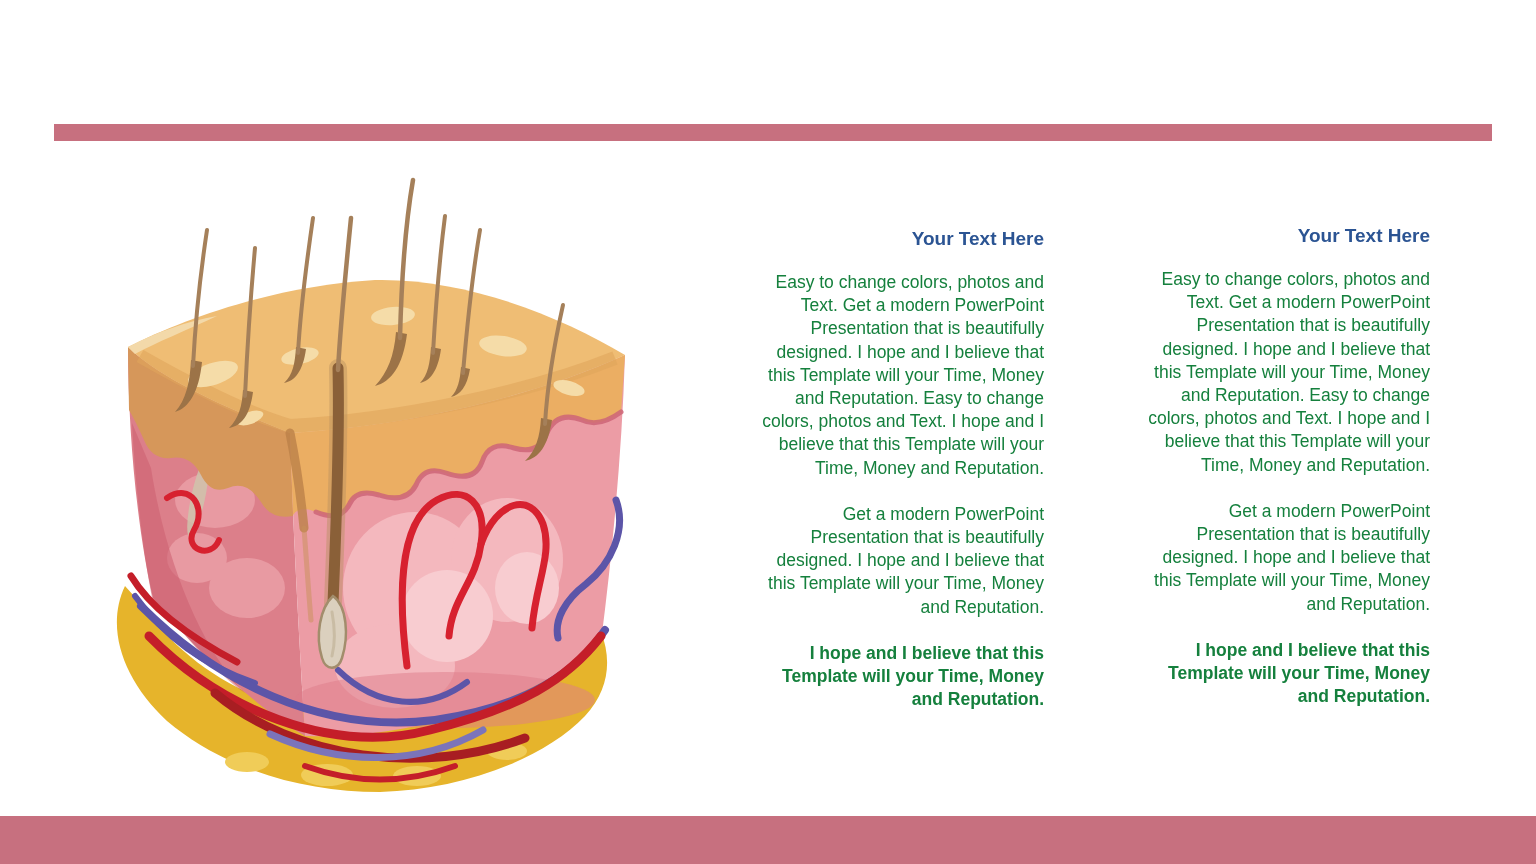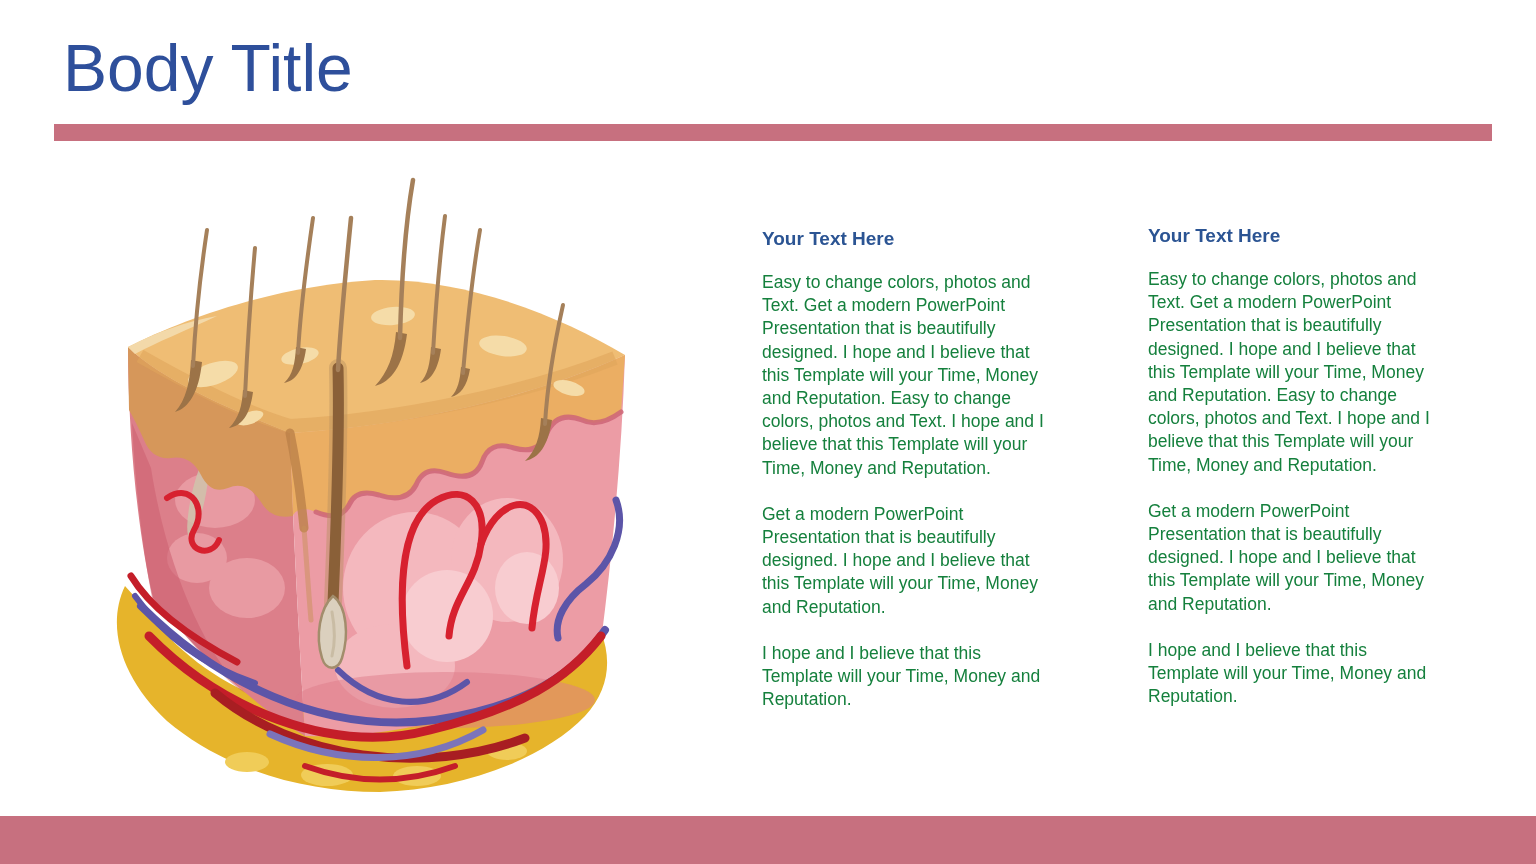--- a/index.html
+++ b/index.html
@@ -33,43 +33,43 @@
     background:#C7707F;
   }
   .illustration {
     position:absolute;
     left:95px; top:168px;
     width:555px; height:625px;
   }
   .text-col {
     position:absolute;
     width:282px;
+    text-align:right;
   }
   .text-col.col-1 { left:762px; top:228px; }
   .text-col.col-2 { left:1148px; top:225px; }
   .col-heading {
     font-size:19px;
     font-weight:700;
     color:#2B5493;
     margin-bottom:21px;
   }
   .text-col p {
     font-size:17.5px;
     line-height:23.2px;
     color:#15803d;
     margin-bottom:23px;
   }
-  .text-col p:last-child { margin-bottom:12px; }
+  .text-col p:last-child { margin-bottom:12px;font-weight:bold; }
 </style>
 </head>
 <body>
 
 <div class="slide">
 
-  <div class="page-title">Body Title</div>
 
   <div class="top-bar" style="background: rgb(199, 112, 127);"></div>
 
   <svg class="illustration" viewBox="0 0 555 625" aria-hidden="true">
 
     <g>
       <path d="M30,418 C10,460 28,512 72,553 C128,600 205,624 285,624 C365,622 448,592 490,548 C514,522 517,492 506,464 C498,440 482,428 470,438 C428,478 340,520 248,540 C165,550 85,492 48,438 Z" fill="#E6B42B"></path>
       <ellipse cx="152" cy="594" rx="22" ry="10" fill="#F0CC58"></ellipse>
       <ellipse cx="232" cy="607" rx="26" ry="11" fill="#F0CC58"></ellipse>
       <ellipse cx="322" cy="608" rx="24" ry="10" fill="#F0CC58"></ellipse>

